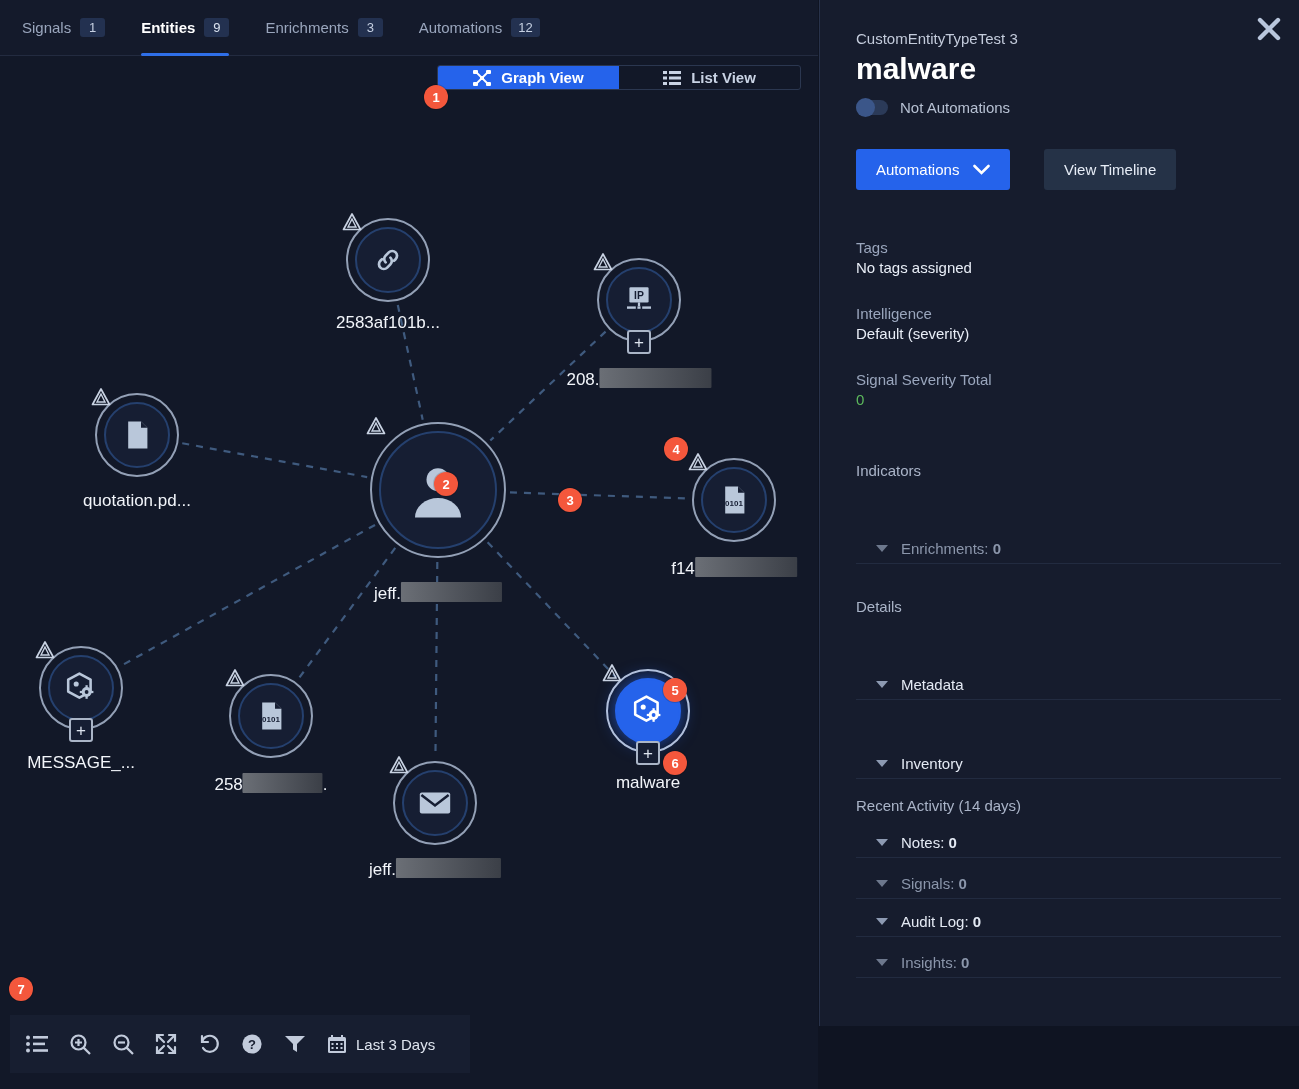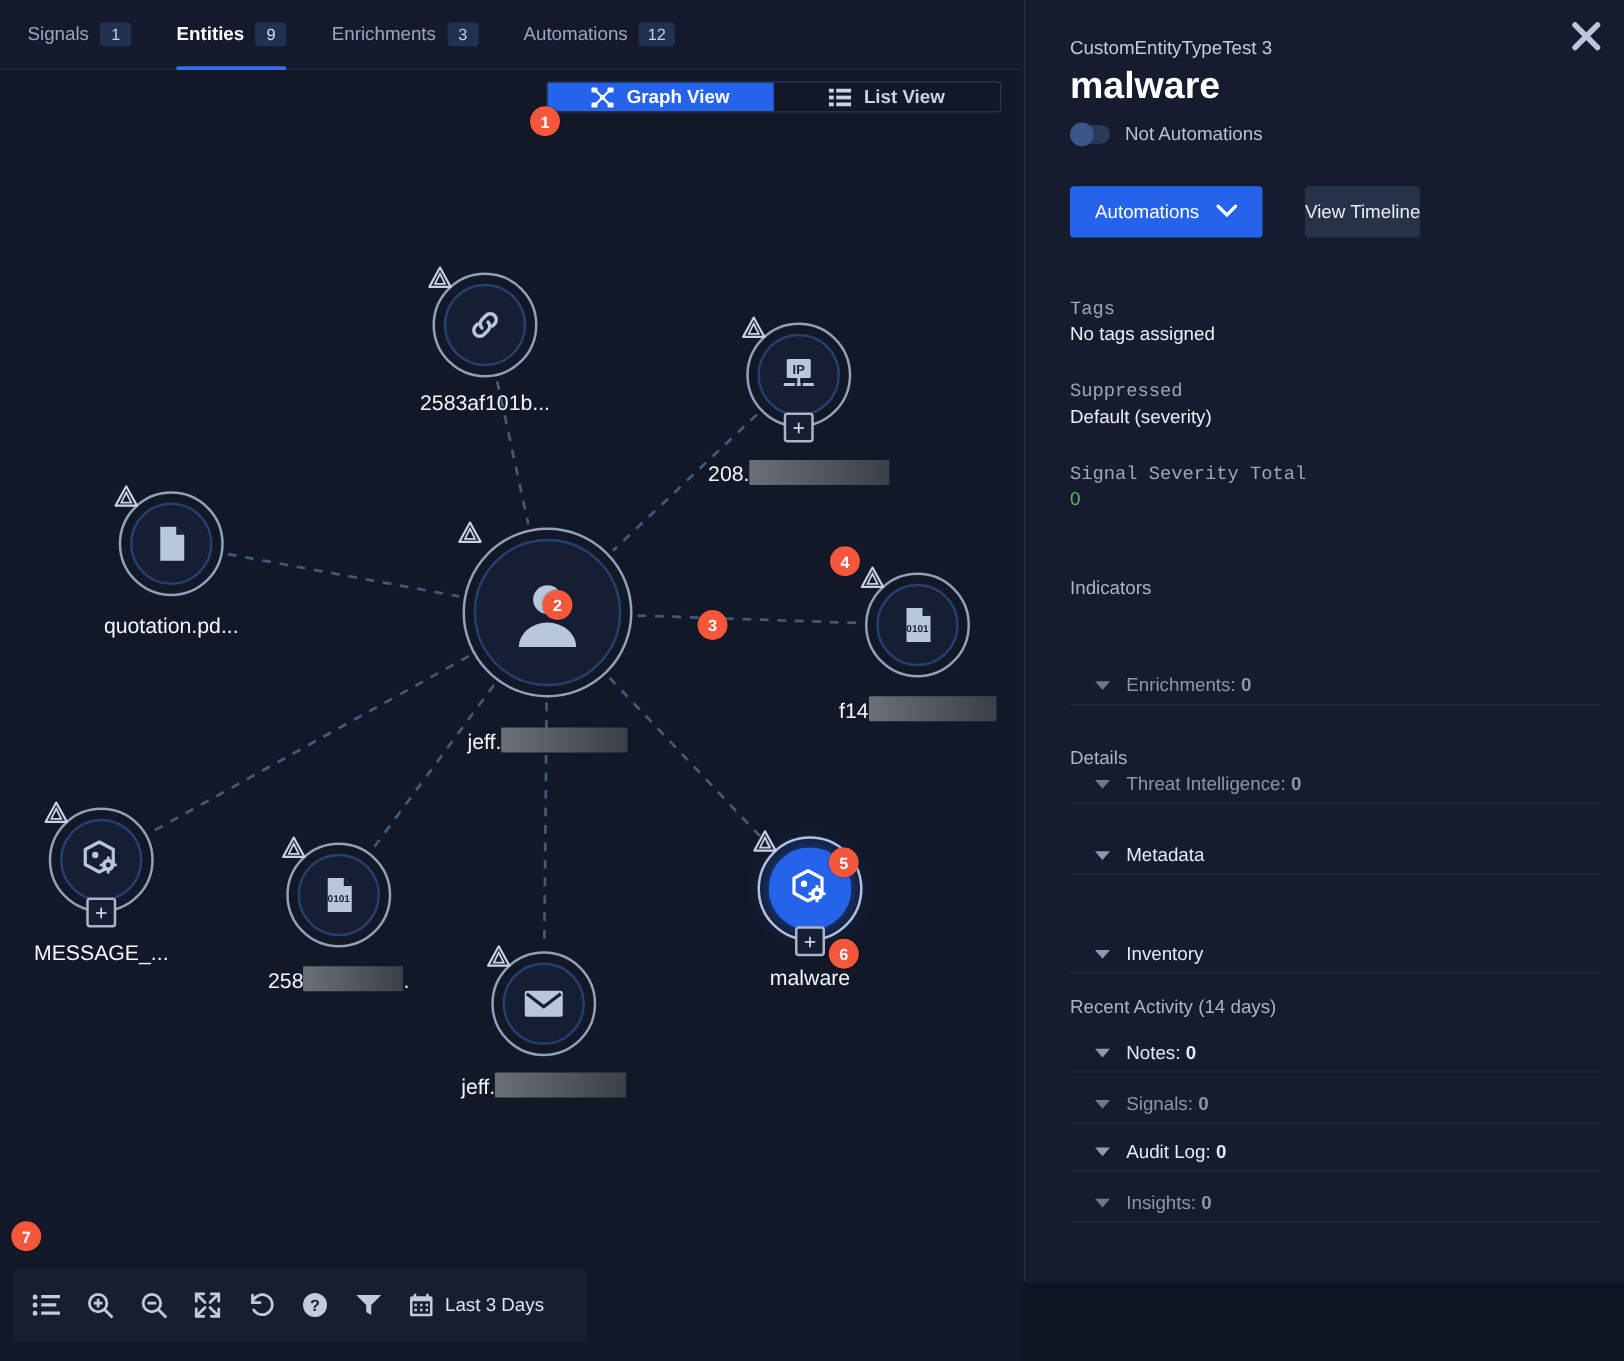--- a/index.html
+++ b/index.html
@@ -100,26 +100,26 @@
   .p-toggle{position:absolute;left:36px;top:99px;display:flex;align-items:center;gap:12px;}
   .sw{width:32px;height:15px;border-radius:8px;background:#2b3a58;position:relative;}
   .sw:before{content:"";position:absolute;left:0;top:-2px;width:19px;height:19px;border-radius:50%;background:#3b5689;}
   .p-toggle-label{font-size:15px;color:#b7c1d3;}
   .btn-primary{
     position:absolute;left:36px;top:149px;height:41px;padding:0 20px;background:#2563eb;color:#fff;
     border:none;border-radius:3px;font-size:15px;display:flex;align-items:center;gap:14px;cursor:pointer;
     font-family:"Liberation Sans", sans-serif;
   }
   .btn-sec{
-    position:absolute;left:224px;top:149px;height:41px;padding:0 0;background:#253247;color:#e7edf7;
+    position:absolute;left:224px;top:149px;height:41px;padding:0 20px;background:#253247;color:#e7edf7;
     border:none;border-radius:3px;font-size:15px;display:flex;align-items:center;cursor:pointer;
     font-family:"Liberation Sans", sans-serif;
   }
   .fld{position:absolute;left:36px;}
-  .fld-k{font-size:15px;color:#9aa6bd;margin-bottom:3px;font-family:Liberation Mono, monospace;}
+  .fld-k{font-size:15px;color:#9aa6bd;margin-bottom:3px;}
   .fld-v{font-size:15px;color:#e9eef7;}
   .fld-v.green{color:#5cb85c;}
   .sec-h{position:absolute;left:36px;font-size:15px;color:#aab4c8;}
   .rowlist{position:absolute;left:36px;width:425px;}
   .arow{
     display:flex;align-items:center;gap:13px;height:31px;
     border-bottom:1px solid #222b40;padding-left:20px;box-sizing:border-box;cursor:pointer;margin-top:48px;
   }
   .arow .caret{width:0;height:0;border-left:6px solid transparent;border-right:6px solid transparent;border-top:7px solid #8d9ab2;}
   .arow .rtxt{font-size:15px;color:#e4eaf4;}
@@ -478,38 +478,34 @@
     <button class="btn-sec">
       <span>View Timeline</span>
     </button>
 
     <div class="fld" style="top:239px">
       <div class="fld-k">Tags</div>
       <div class="fld-v">No tags assigned</div>
     </div>
 
     <div class="fld" style="top:305px">
-      <div class="fld-k">Suppressed</div>
+      <div class="fld-k">Intelligence</div>
       <div class="fld-v">Default (severity)</div>
     </div>
 
     <div class="fld" style="top:371px">
       <div class="fld-k">Signal Severity Total</div>
       <div class="fld-v green">0</div>
     </div>
 
     <div class="sec-h" style="top:462px">Indicators</div>
     <div class="rowlist" style="top:485px" id="indicators">
         <div class="arow muted">
           <span class="caret"></span>
           <span class="rtxt">Enrichments: <b>0</b></span>
-        </div>
-        <div class="arow muted">
-          <span class="caret"></span>
-          <span class="rtxt">Threat Intelligence: <b>0</b></span>
         </div>
       </div>
 
     <div class="sec-h" style="top:598px">Details</div>
     <div class="rowlist" style="top:621px" id="details">
         <div class="arow">
           <span class="caret"></span>
           <span class="rtxt">Metadata</span>
         </div>
         <div class="arow">

